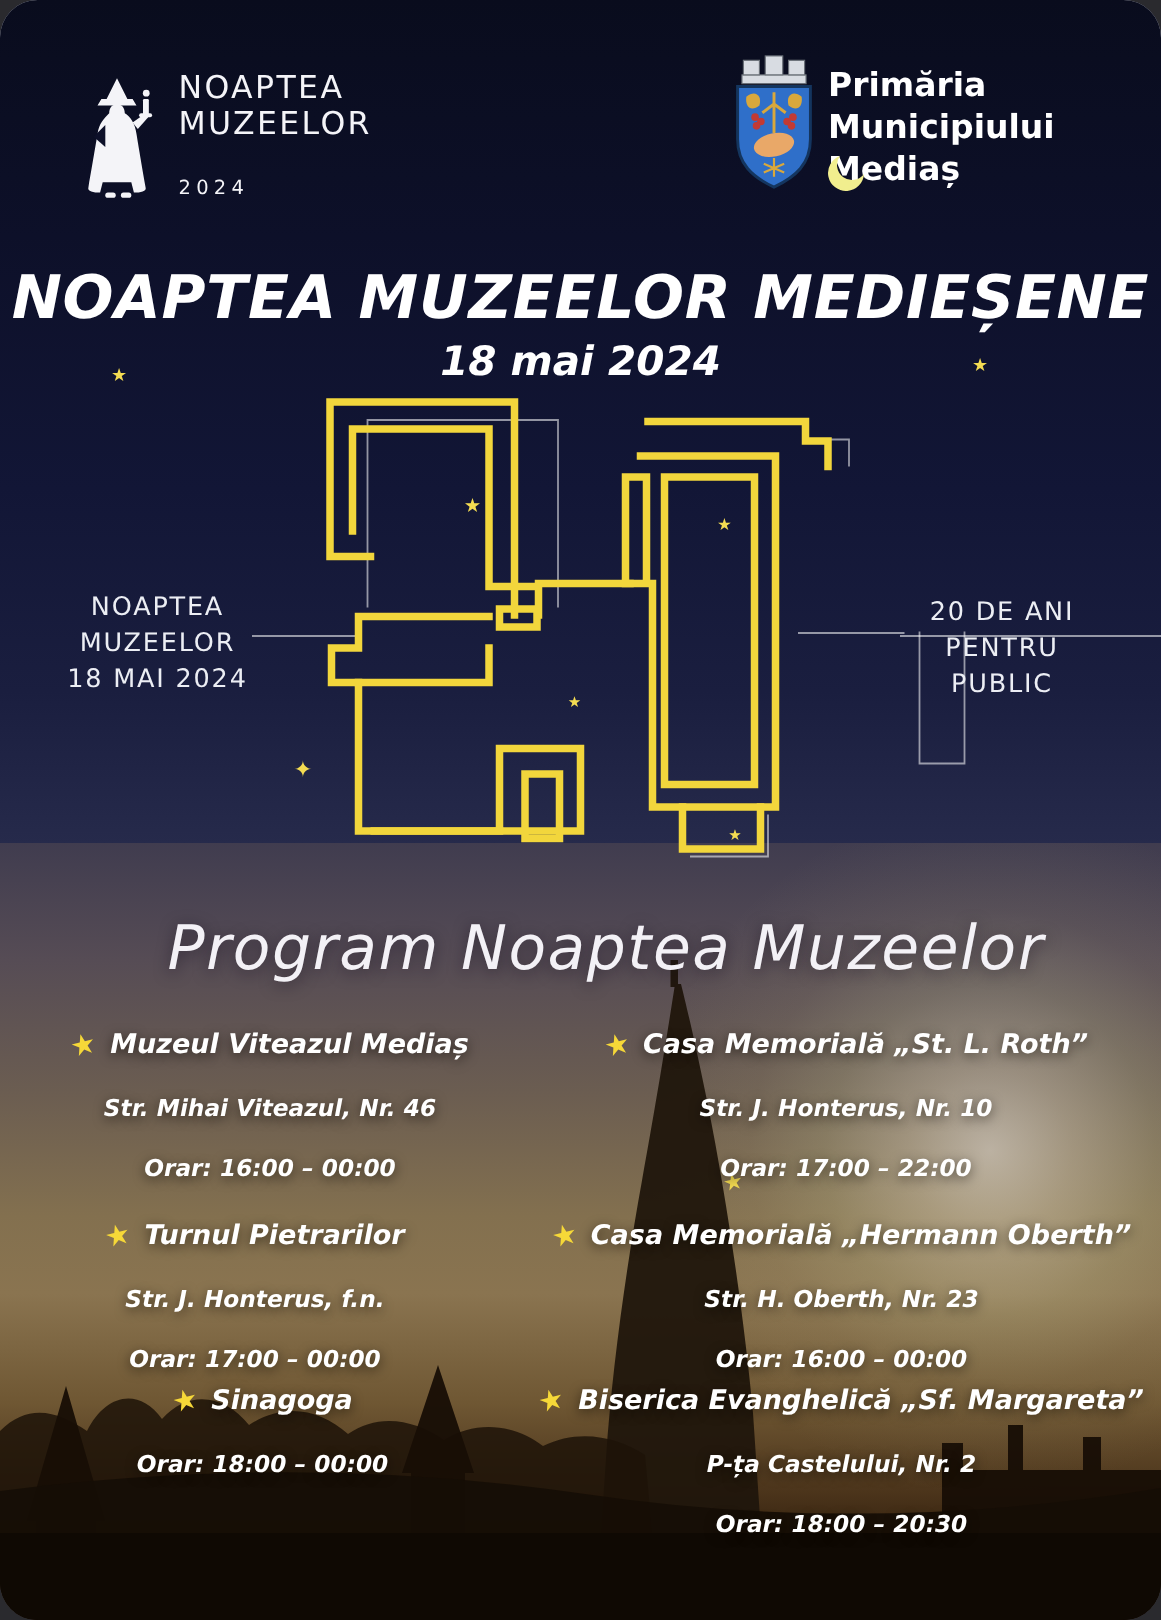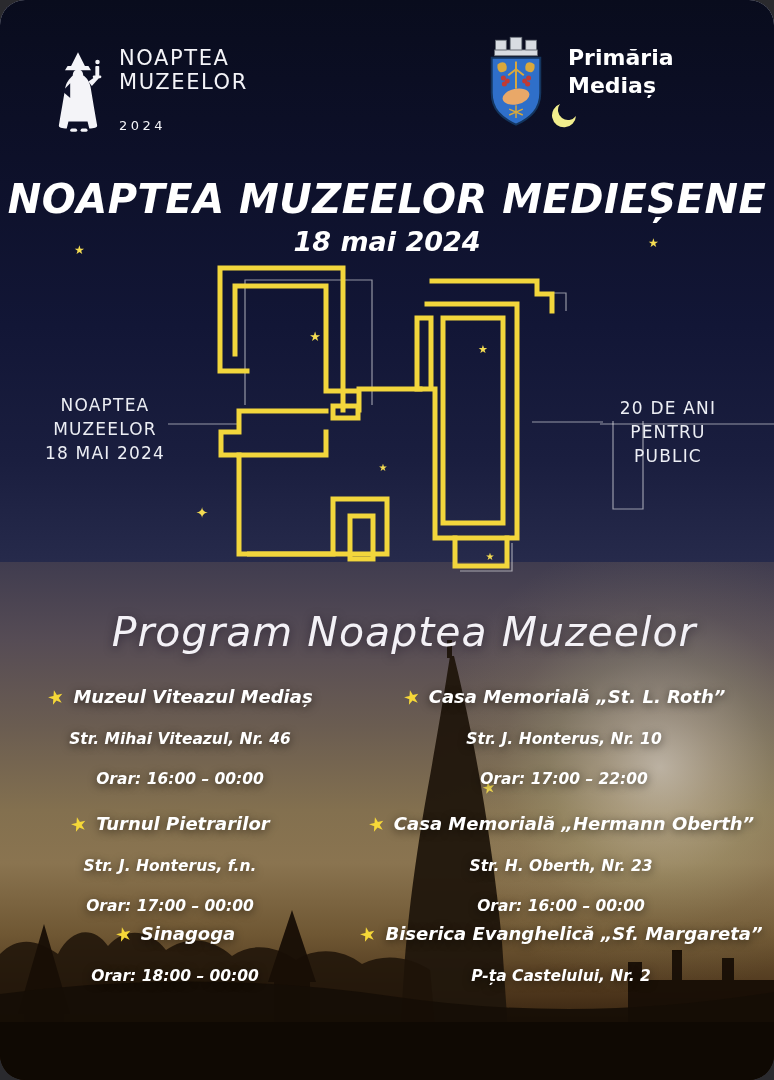--- a/index.html
+++ b/index.html
@@ -17,21 +17,21 @@
     position:absolute;left:0;top:562px;width:774px;height:518px;
     background:
       radial-gradient(circle at 660px 205px, rgba(244,239,229,.55) 0, rgba(233,225,200,.38) 55px, rgba(206,206,160,.22) 110px, rgba(182,172,132,.10) 160px, rgba(0,0,0,0) 230px),
       linear-gradient(180deg,#403c4f 0%,#564c55 15%,#6b5d51 32%,#83704f 48%,#8a7450 58%,#6f5733 72%,#4a331a 84%,#281808 93%,#130c04 100%);
   }
   .silhouette{position:absolute;left:0;top:562px;}
   .anniv{position:absolute;left:0;top:260px;}
   .brand{position:absolute;left:52px;top:46px;display:flex;align-items:center;gap:15px;}
   .brand-text{line-height:24px;font-size:21px;letter-spacing:1.6px;color:#f4f4f8;}
   .brand-year{font-size:13px;letter-spacing:3.5px;margin-top:20px;}
-  .cityhall{position:absolute;left:482px;top:34px;display:flex;gap:18px;}
+  .cityhall{position:absolute;left:482px;top:34px;display:flex;gap:2px;}
   .cityhall-text{margin-top:10px;font-size:22px;font-weight:bold;line-height:28px;color:#fff;}
   .moon{position:absolute;left:552px;top:102px;}
   .main-title{position:absolute;left:0;top:176px;width:774px;text-align:center;
     font-size:40px;font-weight:bold;font-style:italic;letter-spacing:.5px;color:#fff;}
   .sub-date{position:absolute;left:0;top:226px;width:774px;text-align:center;
     font-size:27px;font-weight:bold;font-style:italic;color:#fff;}
   .side-label{position:absolute;width:160px;text-align:center;font-size:17px;line-height:24px;
     letter-spacing:1.2px;color:#eceef4;}
   .side-label.left{left:25px;top:393px;}
   .side-label.right{left:588px;top:396px;}
@@ -112,20 +112,21 @@
           <circle cx="23" cy="51" r="2.6"></circle>
         <circle cx="48" cy="45" r="2.6"></circle>
           <circle cx="44" cy="48" r="2.6"></circle>
           <circle cx="47" cy="51" r="2.6"></circle>
       </g>
       <ellipse cx="35" cy="64" rx="14" ry="8" fill="#e9a868" transform="rotate(-12 35 64)"></ellipse>
       <path d="M35,73 V86 M28,77 L42,83 M42,77 L28,83" stroke="#d9a83c" stroke-width="1.5"></path>
     </svg>
     <div class="cityhall-text">
       <div>Primăria</div>
+      <div>Municipiului</div>
       <div>Mediaș</div>
     </div>
   </div>
   <svg class="moon" width="26" height="26" viewBox="0 0 26 26">
     <path d="M8,2 A12,12 0 1,0 24,14 A9.5,9.5 0 1,1 8,2 Z" fill="#f1ee8e"></path>
   </svg>
 
   <div class="main-title">NOAPTEA MUZEELOR MEDIEȘENE</div>
   <div class="sub-date">18 mai 2024</div>
 
@@ -200,14 +201,15 @@
     <div class="addr">Str. H. Oberth, Nr. 23</div>
     <div class="hours">Orar: 16:00 – 00:00</div>
   </div>
   <div class="entry e4">
     <div class="name"><span class="star-icon">★</span><span>Sinagoga</span></div>
     <div class="hours">Orar: 18:00 – 00:00</div>
   </div>
   <div class="entry e5">
     <div class="name"><span class="star-icon">★</span><span>Biserica Evanghelică „Sf. Margareta”</span></div>
     <div class="addr">P-ța Castelului, Nr. 2</div>
+    <div class="hours">Orar: 18:00 – 20:30</div>
   </div>
 </div>
 
 </body></html>

